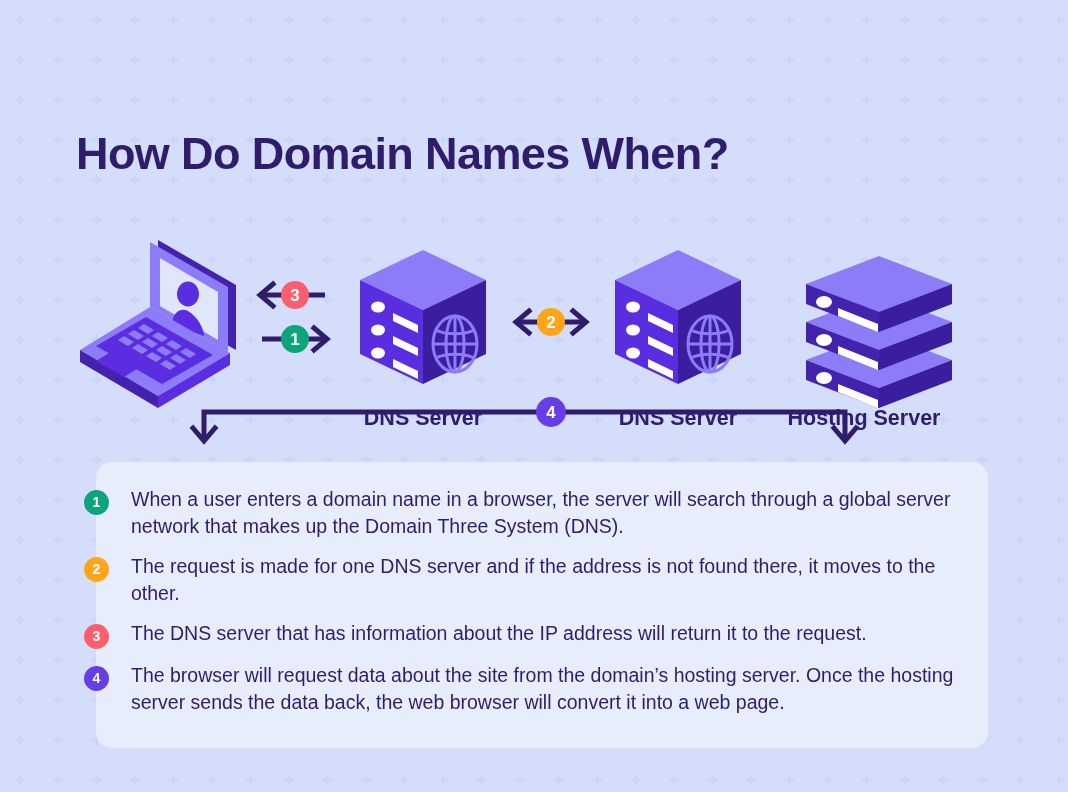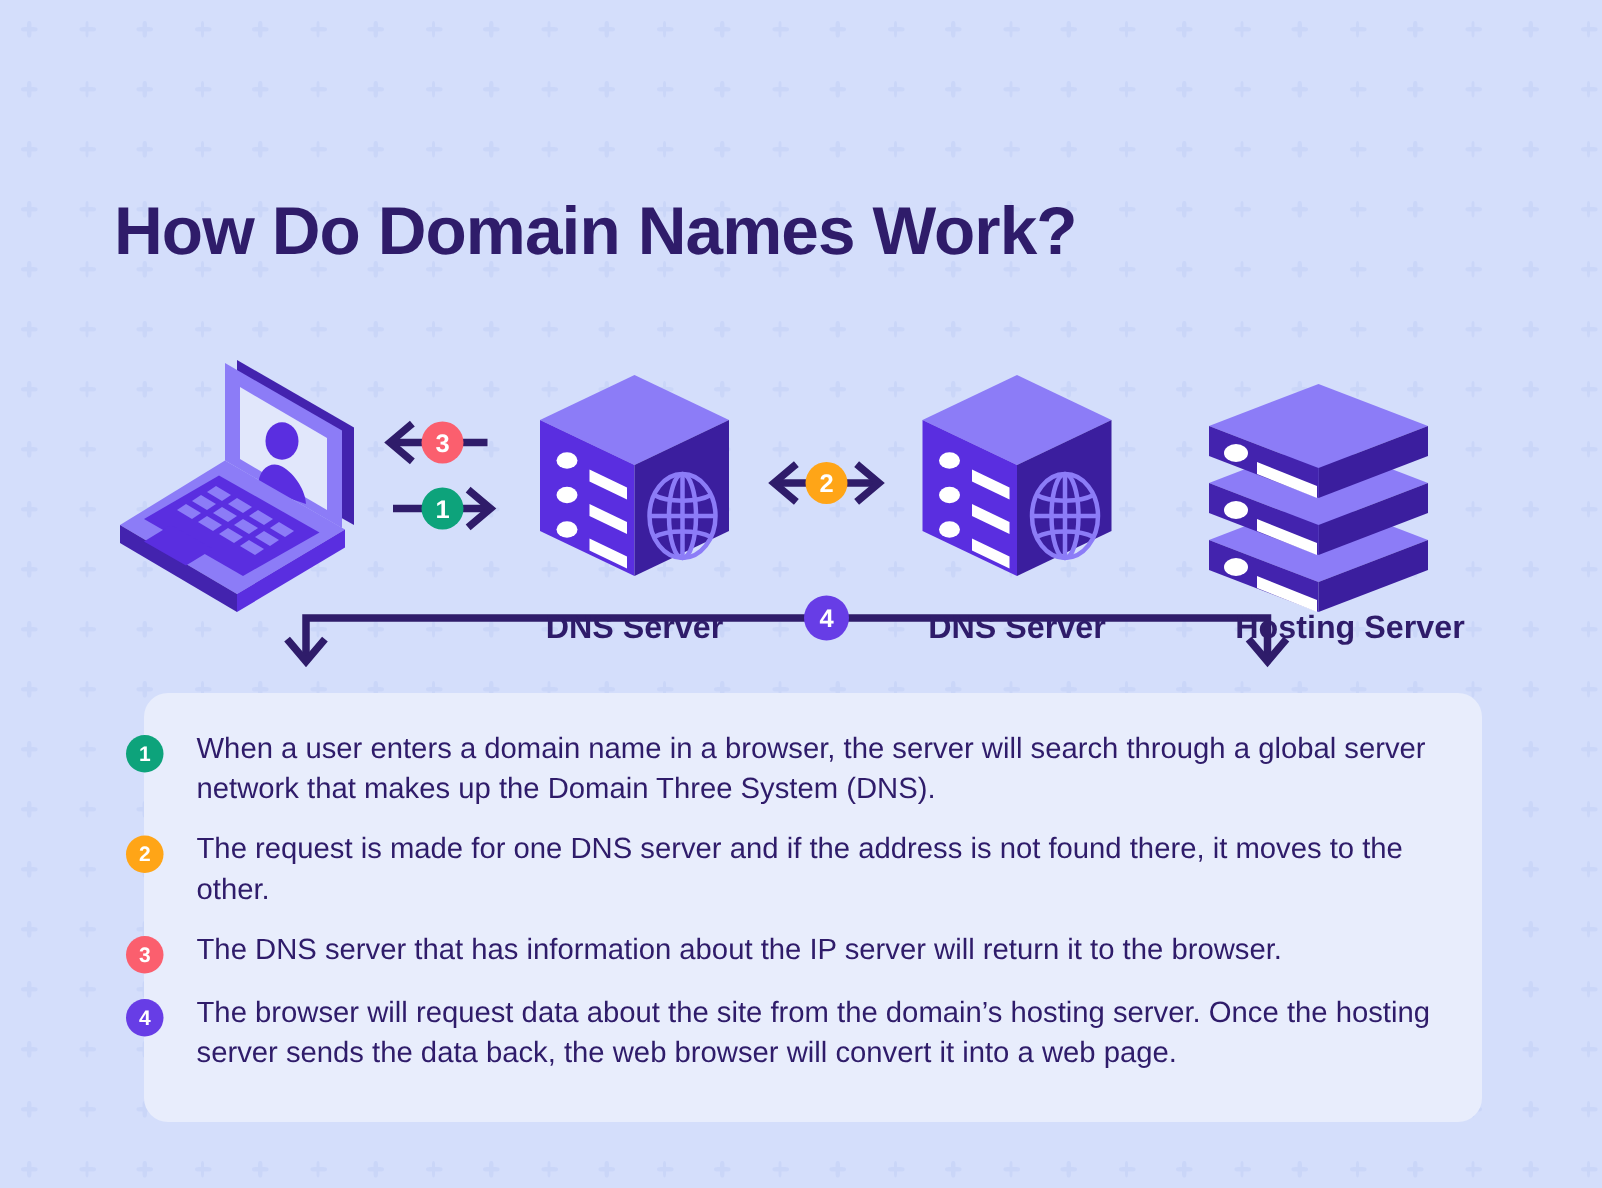--- a/index.html
+++ b/index.html
@@ -736,21 +736,21 @@
       <div class="sparkle" style="left: 822.5px; top: 774px;"></div>
       <div class="sparkle" style="left: 861px; top: 774px;"></div>
       <div class="sparkle" style="left: 899.5px; top: 774px;"></div>
       <div class="sparkle" style="left: 938px; top: 774px;"></div>
       <div class="sparkle" style="left: 976.5px; top: 774px;"></div>
       <div class="sparkle" style="left: 1015px; top: 774px;"></div>
       <div class="sparkle" style="left: 1053.5px; top: 774px;"></div>
     </div>
 
 
-  <h1 class="page-title">How Do Domain Names Work?</h1>
+  <h1 class="page-title">How Do Domain Names When?</h1>
 
   <div class="diagram">
     <svg width="1068" height="250" viewBox="0 0 1068 250">
 
       <g>
         <path d="M204 243 L204 216 L845 216 L845 243" fill="none" stroke="#2F1C6A" stroke-width="5"></path>
         <path d="M193 232 L204 245 L215 232" fill="none" stroke="#2F1C6A" stroke-width="5" stroke-linecap="square"></path>
         <path d="M834 232 L845 245 L856 232" fill="none" stroke="#2F1C6A" stroke-width="5" stroke-linecap="square"></path>
       </g>
 
@@ -892,40 +892,40 @@
       <g>
         <circle cx="551" cy="126" r="14" fill="#FFA517"></circle>
         <text x="551" y="132" text-anchor="middle" font-family="Liberation Sans, sans-serif" font-size="17" font-weight="bold" fill="#ffffff">2</text>
       </g>
     </svg>
   </div>
 
   <div class="node-labels">
     <div class="node-label" style="left:423px;">DNS Server</div>
     <div class="node-label" style="left:678px;">DNS Server</div>
-    <div class="node-label" style="left:900px;">Hosting Server</div>
+    <div class="node-label" style="left:864px;">Hosting Server</div>
   </div>
 
   <div class="legend-card"></div>
 
   <div class="legend-list">
 
     <div class="legend-item">
       <div class="legend-badge" style="background:#0DA37B;">1</div>
       <div class="legend-text">When a user enters a domain name in a browser, the server will search through a global server network that makes up the Domain Three System (DNS).</div>
     </div>
 
     <div class="legend-item">
       <div class="legend-badge" style="background:#FFA517;">2</div>
       <div class="legend-text">The request is made for one DNS server and if the address is not found there, it moves to the other.</div>
     </div>
 
     <div class="legend-item">
       <div class="legend-badge" style="background:#FB5F6E;">3</div>
-      <div class="legend-text">The DNS server that has information about the IP server will return it to the browser.</div>
+      <div class="legend-text">The DNS server that has information about the IP address will return it to the request.</div>
     </div>
 
     <div class="legend-item">
       <div class="legend-badge" style="background:#673DE6;">4</div>
       <div class="legend-text">The browser will request data about the site from the domain’s hosting server. Once the hosting server sends the data back, the web browser will convert it into a web page.</div>
     </div>
 
   </div>
 </div>
 

